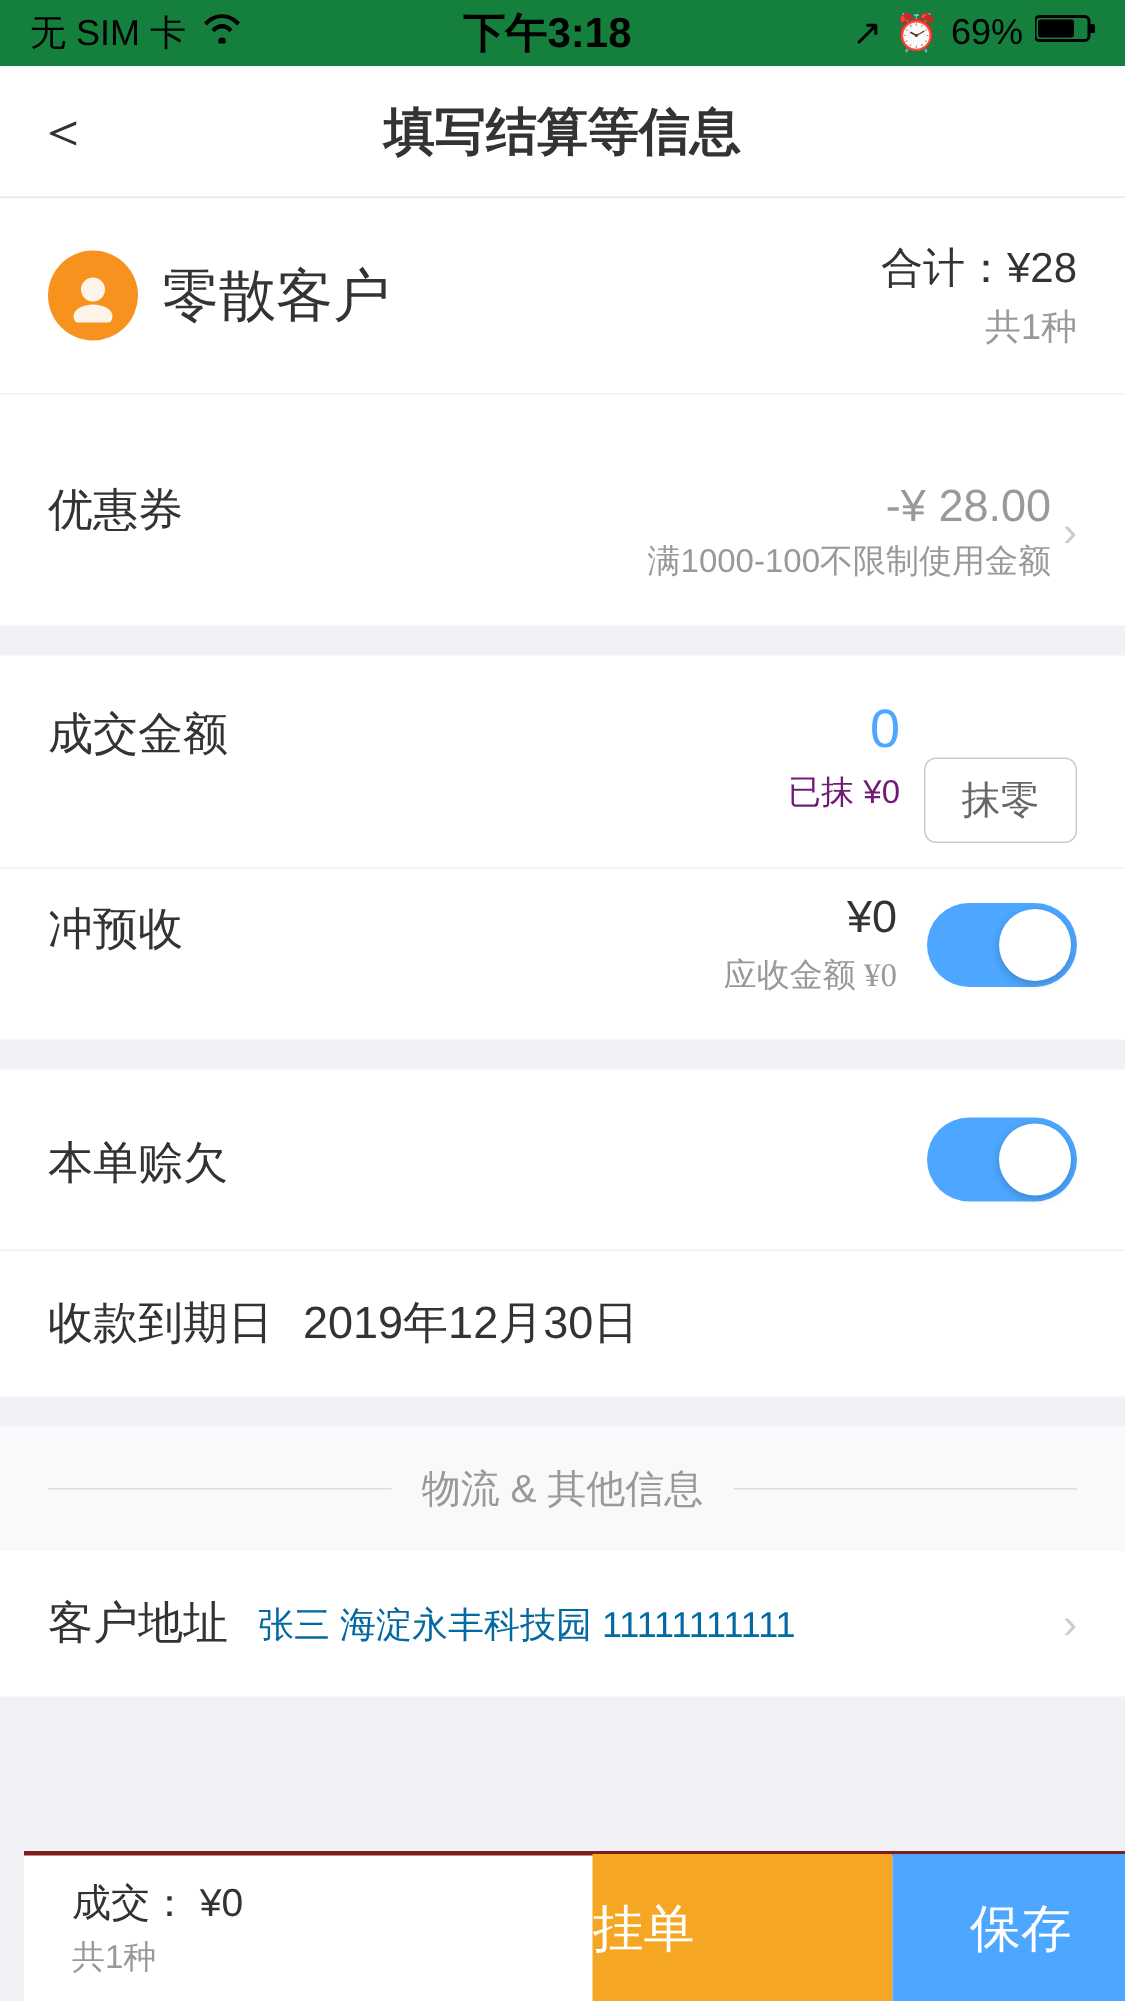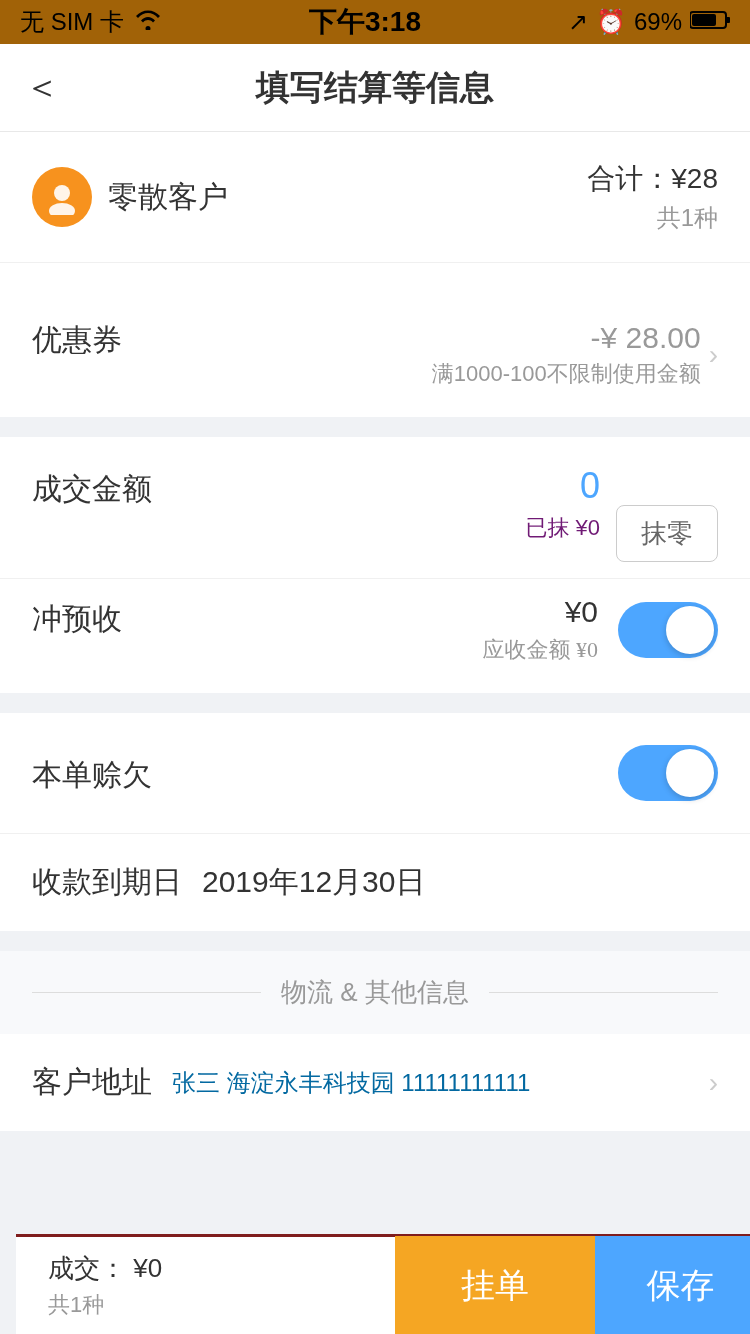--- a/index.html
+++ b/index.html
@@ -8,21 +8,21 @@
       font-family: -apple-system, "PingFang SC", "Helvetica Neue", sans-serif;
       background: #f0f2f5;
       width: 750px;
       min-height: 1334px;
       position: relative;
       font-size: 28px;
     }
 
     
     .status-bar {
-      background: #a16207;
+      background: #15803d;
       height: 44px;
       display: flex;
       align-items: center;
       justify-content: space-between;
       padding: 0 20px;
       font-size: 24px;
       color: #000;
     }
     .status-left { display: flex; align-items: center; gap: 10px; }
     .status-center { font-weight: 600; font-size: 28px; }
@@ -74,21 +74,21 @@
       height: 60px;
       border-radius: 50%;
       background: #f7921e;
       display: flex;
       align-items: center;
       justify-content: center;
       color: #fff;
       font-size: 28px;
     }
     .customer-name {
-      font-size: 30px;
+      font-size: 38px;
       color: #333;
     }
     .customer-right {
       text-align: right;
     }
     .customer-total {
       font-size: 28px;
       color: #333;
     }
     .customer-count {
@@ -320,21 +320,21 @@
       font-size: 22px;
       color: #999;
       margin-top: 4px;
     }
     .btn-hang {
       width: 200px;
       height: 100px;
       background: #f5a623;
       display: flex;
       align-items: center;
-      justify-content: center;
+      justify-content: flex-start;
       font-size: 34px;
       color: #fff;
       cursor: pointer;
     }
     .btn-save {
       width: 171px;
       height: 100px;
       background: #4da6ff;
       display: flex;
       align-items: center;

